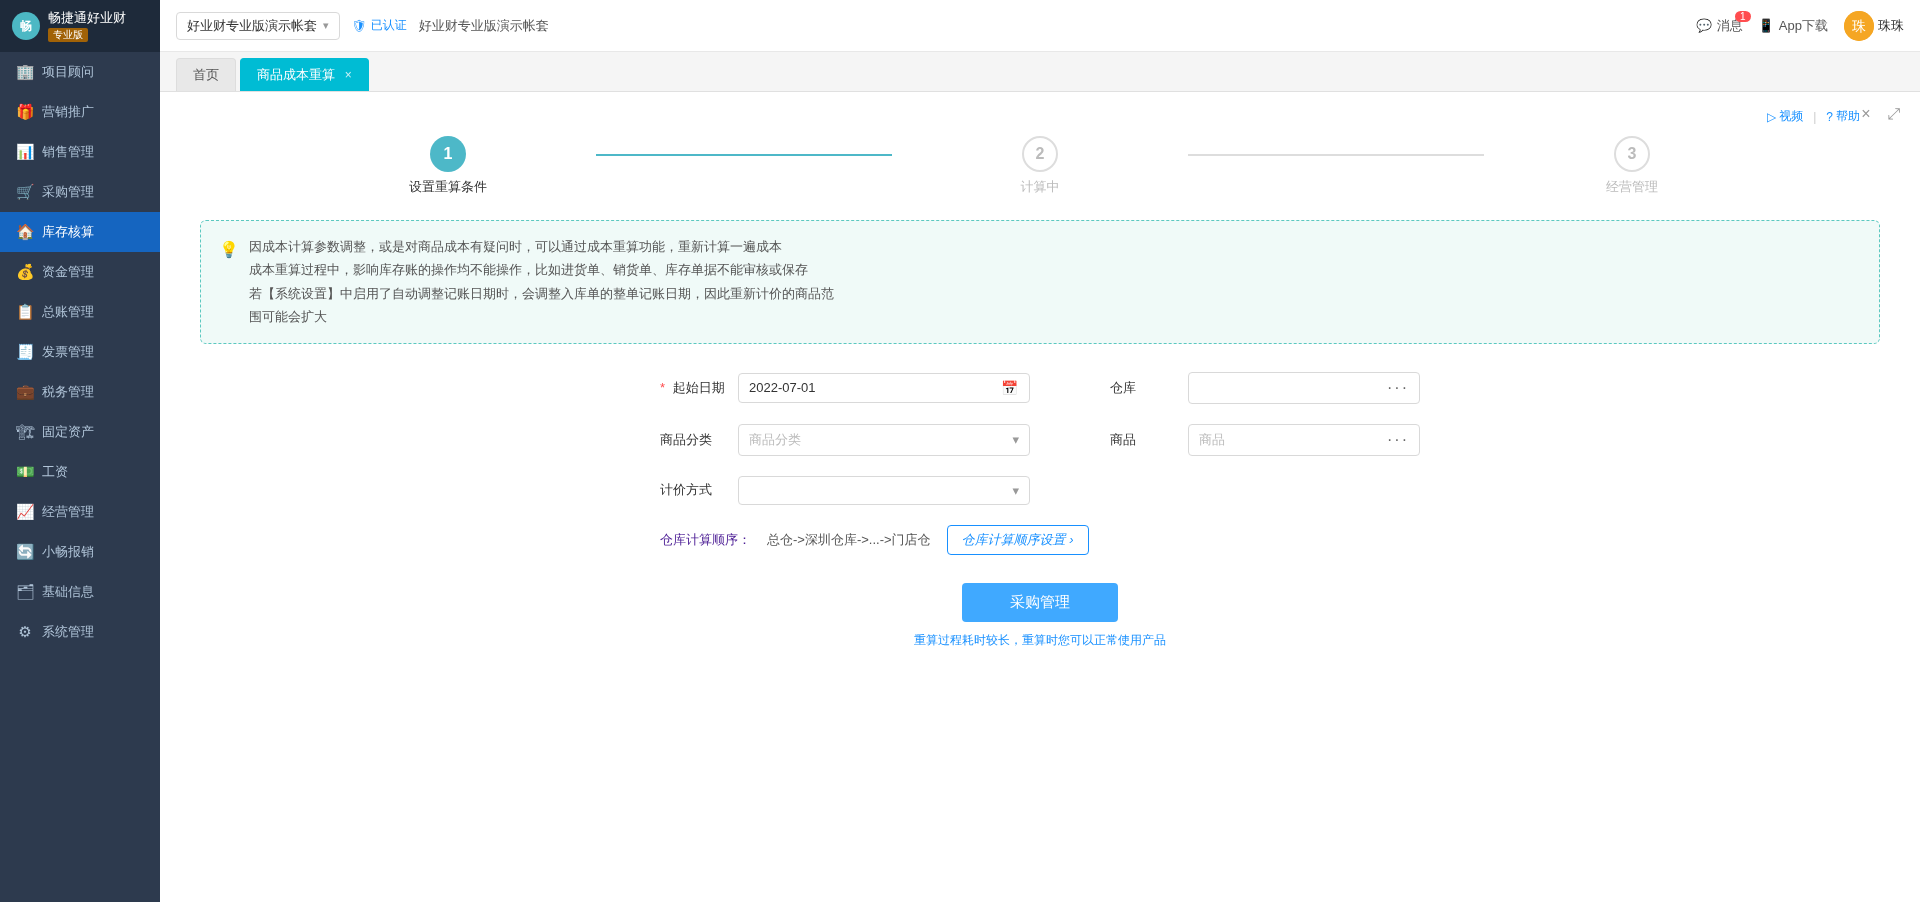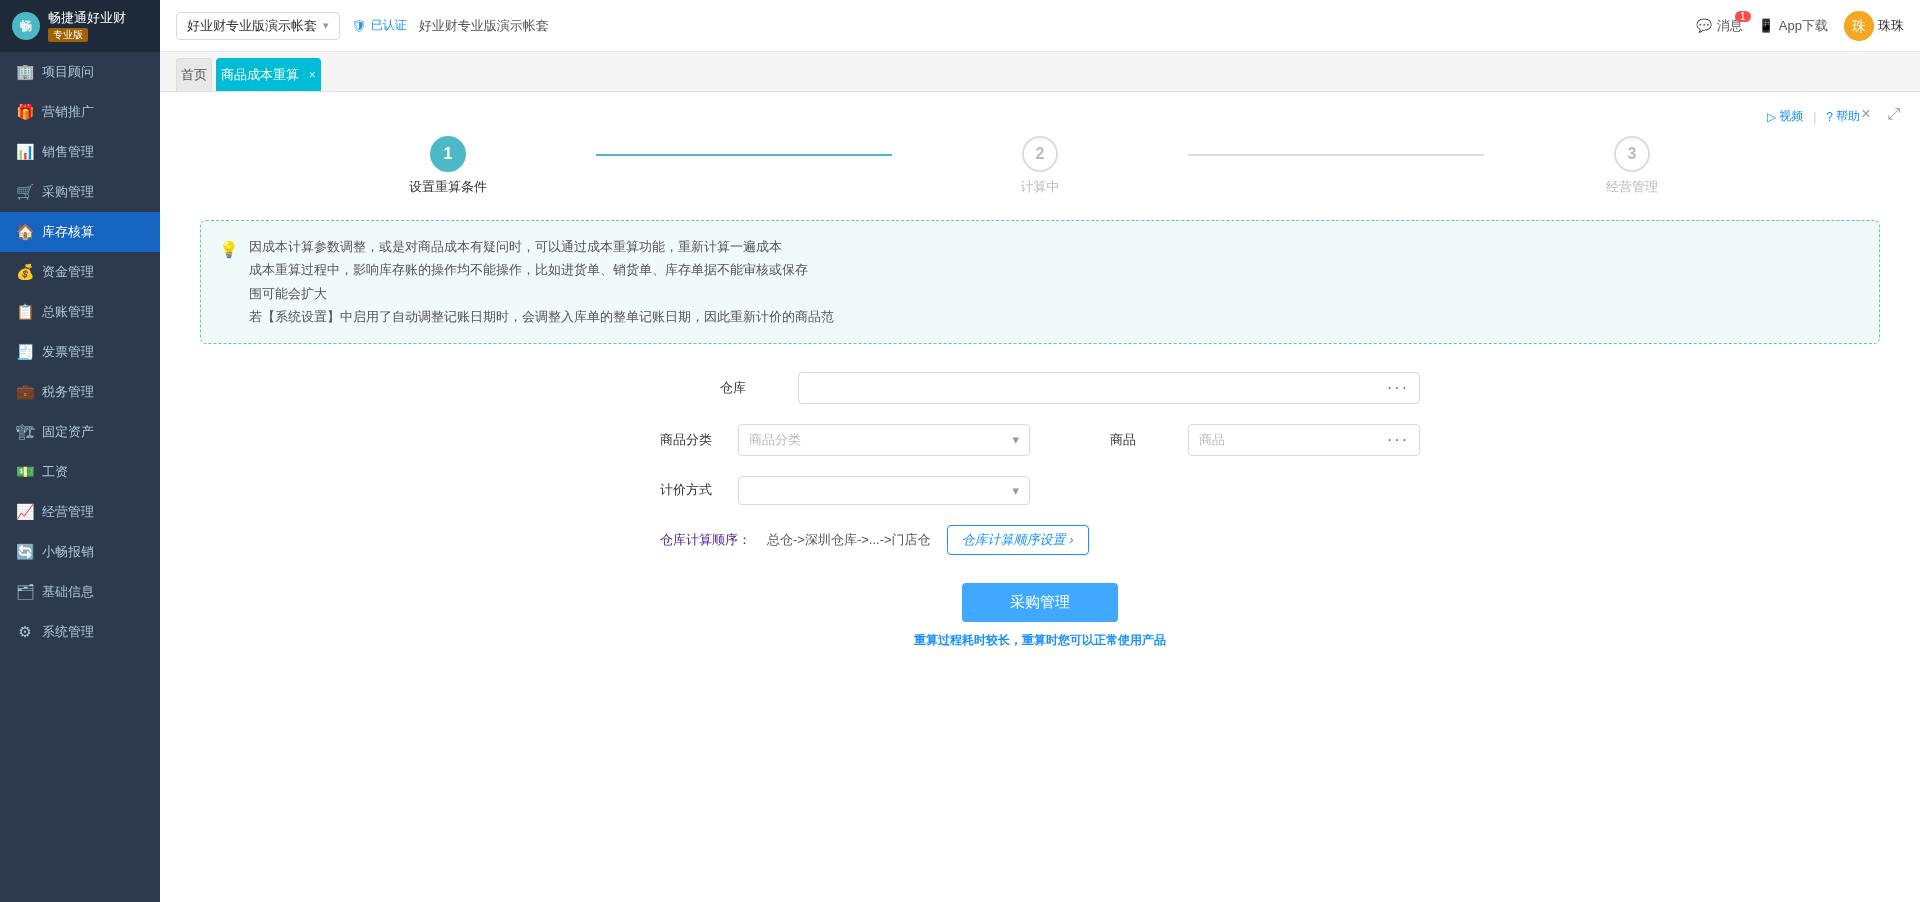--- a/index.html
+++ b/index.html
@@ -145,21 +145,21 @@
     .tabs-bar {
       height: 40px;
       background: #f5f5f5;
       border-bottom: 1px solid #e0e0e0;
       display: flex;
       align-items: flex-end;
       padding: 0 16px;
       gap: 4px;
     }
     .tab {
-      padding: 7px 4px;
+      padding: 7px 16px;
       border-radius: 4px 4px 0 0;
       cursor: pointer;
       font-size: 13px;
       color: #555;
       background: #e8e8e8;
       border: 1px solid #ddd;
       border-bottom: none;
     }
     .tab.active {
       background: #00bcd4;
@@ -360,21 +360,20 @@
       padding: 10px 48px;
       border-radius: 4px;
       font-size: 15px;
       cursor: pointer;
       min-width: 140px;
     }
     .recalc-hint {
       margin-top: 10px;
       font-size: 12px;
       color: #1890ff;
-      font-weight: bold;
     }
 
     
     .help-links {
       position: absolute;
       top: 16px;
       right: 60px;
       display: flex;
       align-items: center;
       gap: 10px;
@@ -543,28 +542,38 @@
         </div>
         <div class="step-label inactive">经营管理</div>
       </div>
     </div>
 
     <div class="info-box">
       <span class="info-icon">💡</span>
       <div>
         <div>因成本计算参数调整，或是对商品成本有疑问时，可以通过成本重算功能，重新计算一遍成本</div>
         <div>成本重算过程中，影响库存账的操作均不能操作，比如进货单、销货单、库存单据不能审核或保存</div>
+        <div>若【系统设置】中启用了自动调整记账日期时，会调整入库单的整单记账日期，因此重新计价的商品范</div>
         <div>围可能会扩大</div>
-        <div>若【系统设置】中启用了自动调整记账日期时，会调整入库单的整单记账日期，因此重新计价的商品范</div>
       </div>
     </div>
 
     <div class="form-section">
 
       <div class="form-row">
+        <div class="form-group">
+          <span class="form-label">
+            <span class="required">*</span>
+            <span>起始日期</span>
+          </span>
+          <div class="form-input" style="margin-left:8px;">
+            <span>2022-07-01</span>
+            <span class="form-input-icon">📅</span>
+          </div>
+        </div>
         <div class="form-group">
           <span class="form-label" style="margin-left:60px;">仓库</span>
           <div class="form-dots" style="margin-left:8px;">
             <span class="dots-btn">···</span>
           </div>
         </div>
       </div>
 
       <div class="form-row">
         <div class="form-group">

